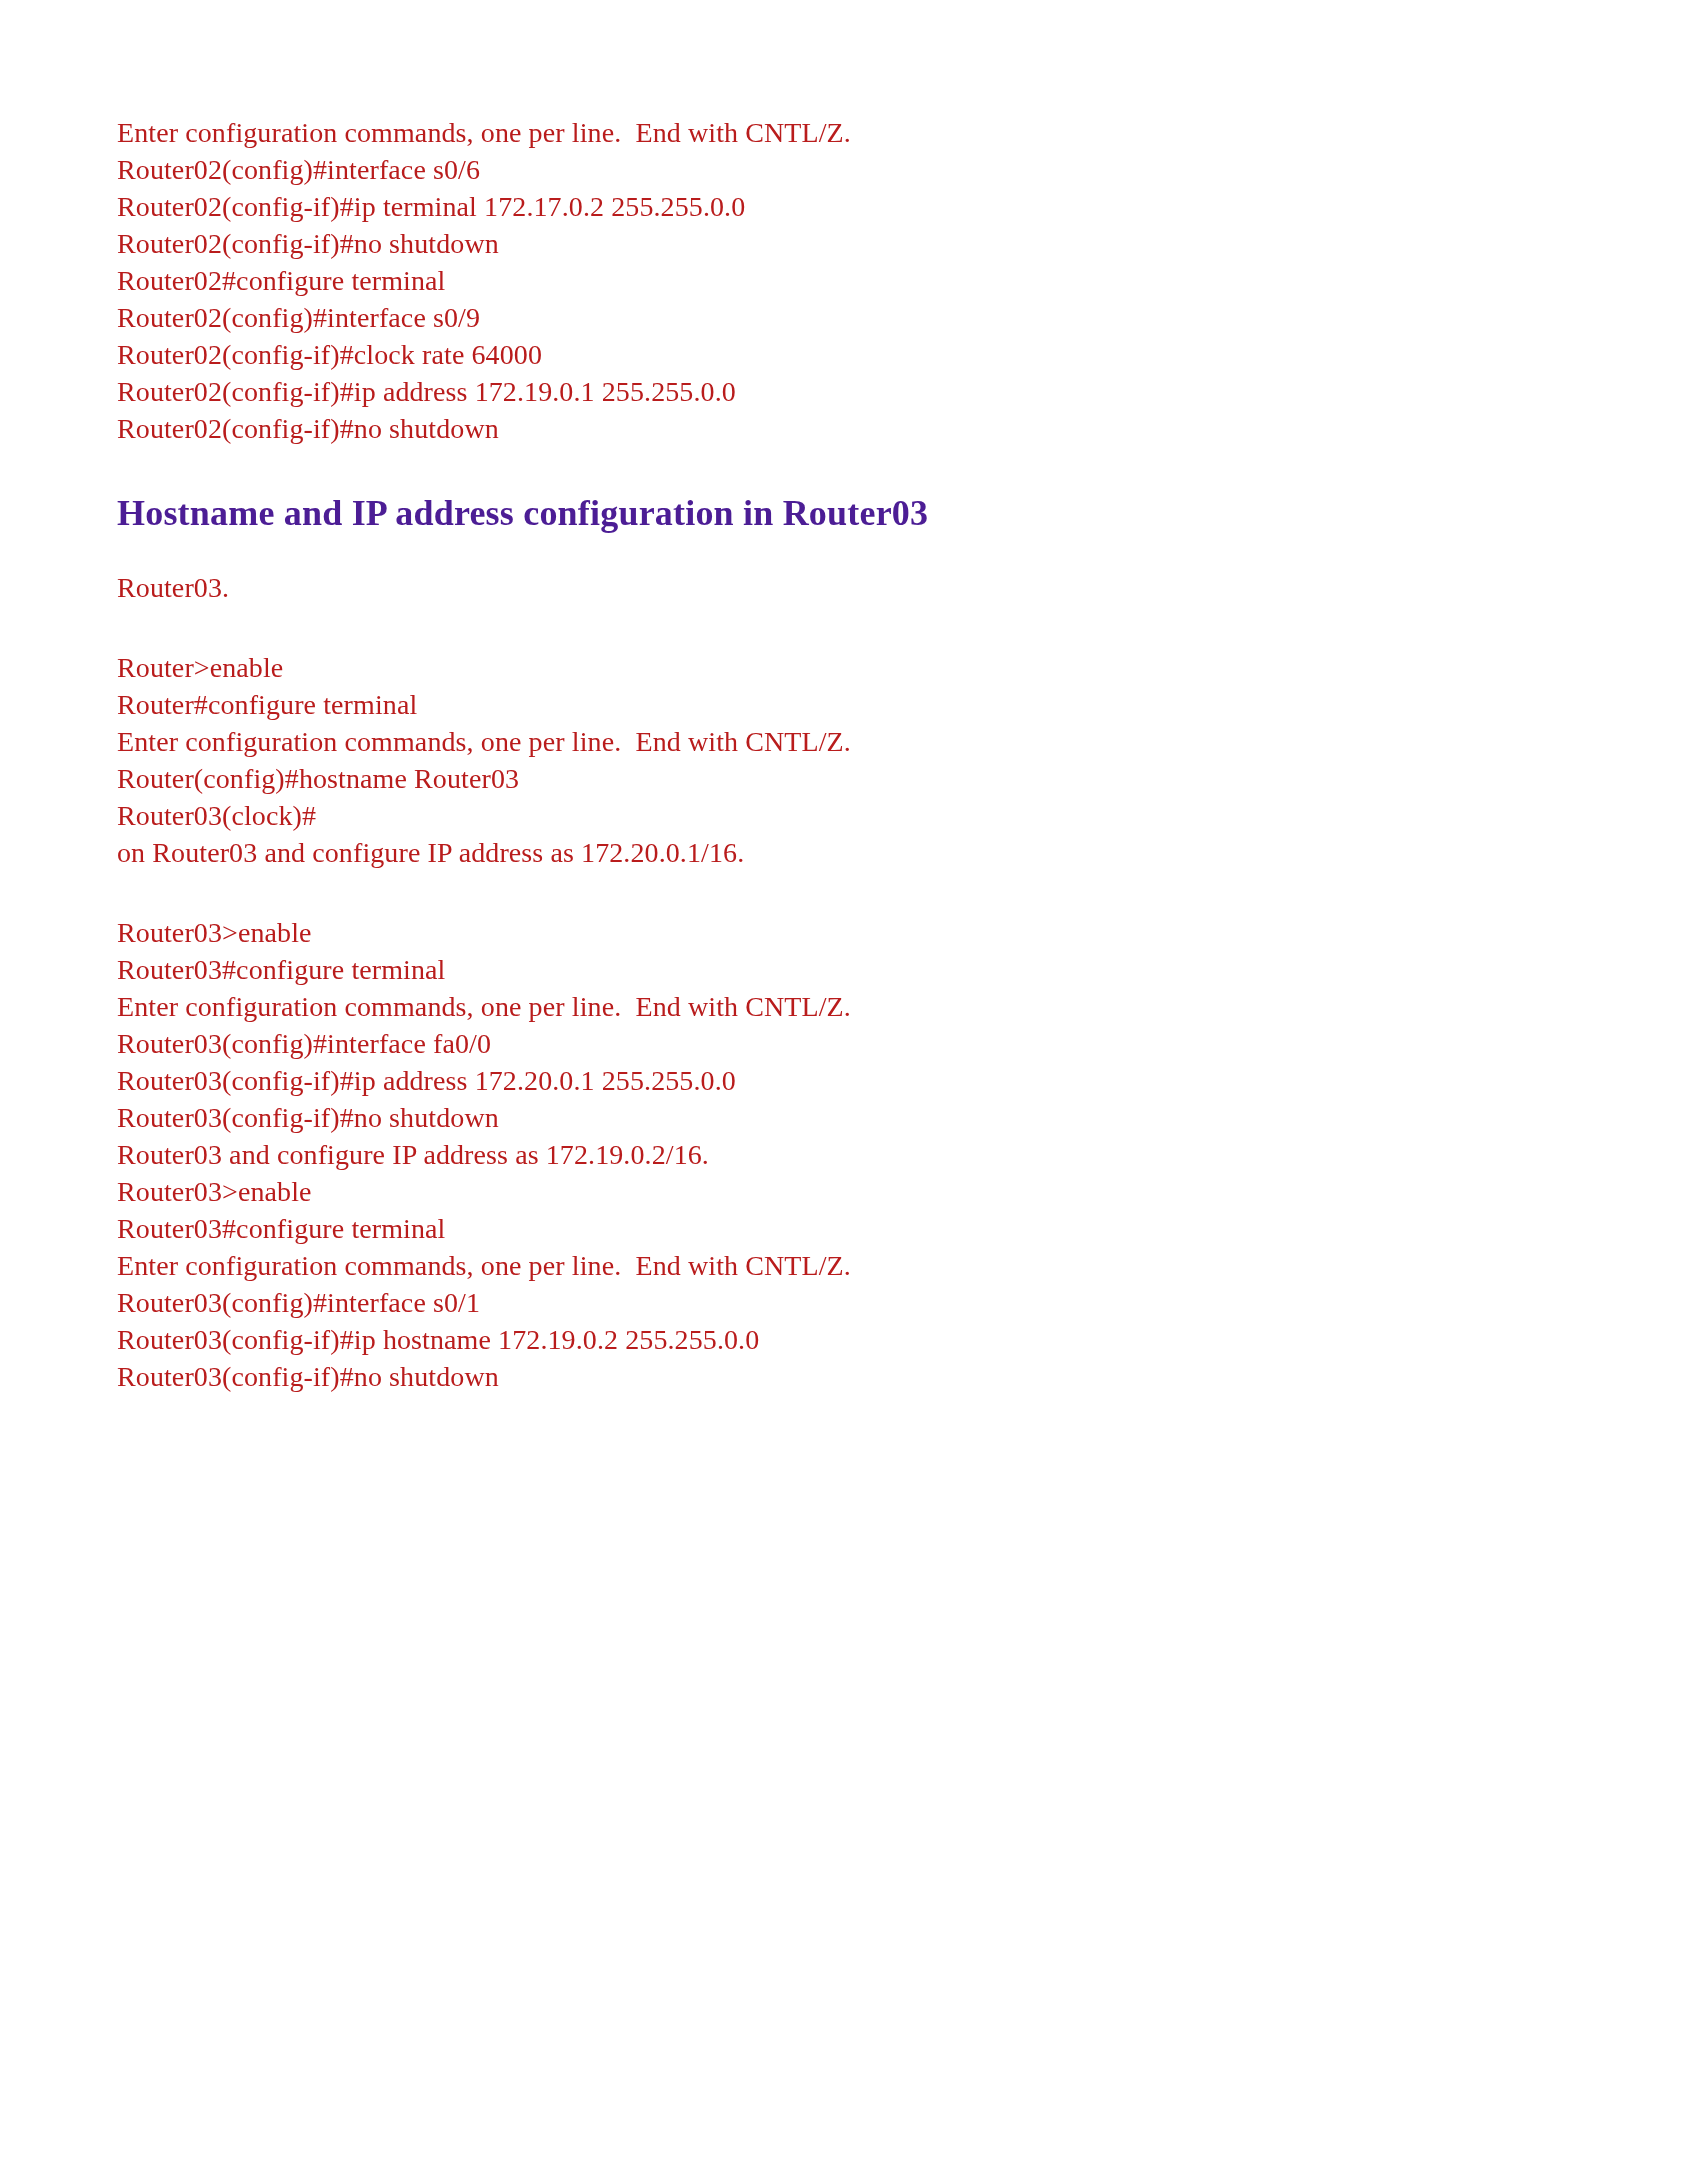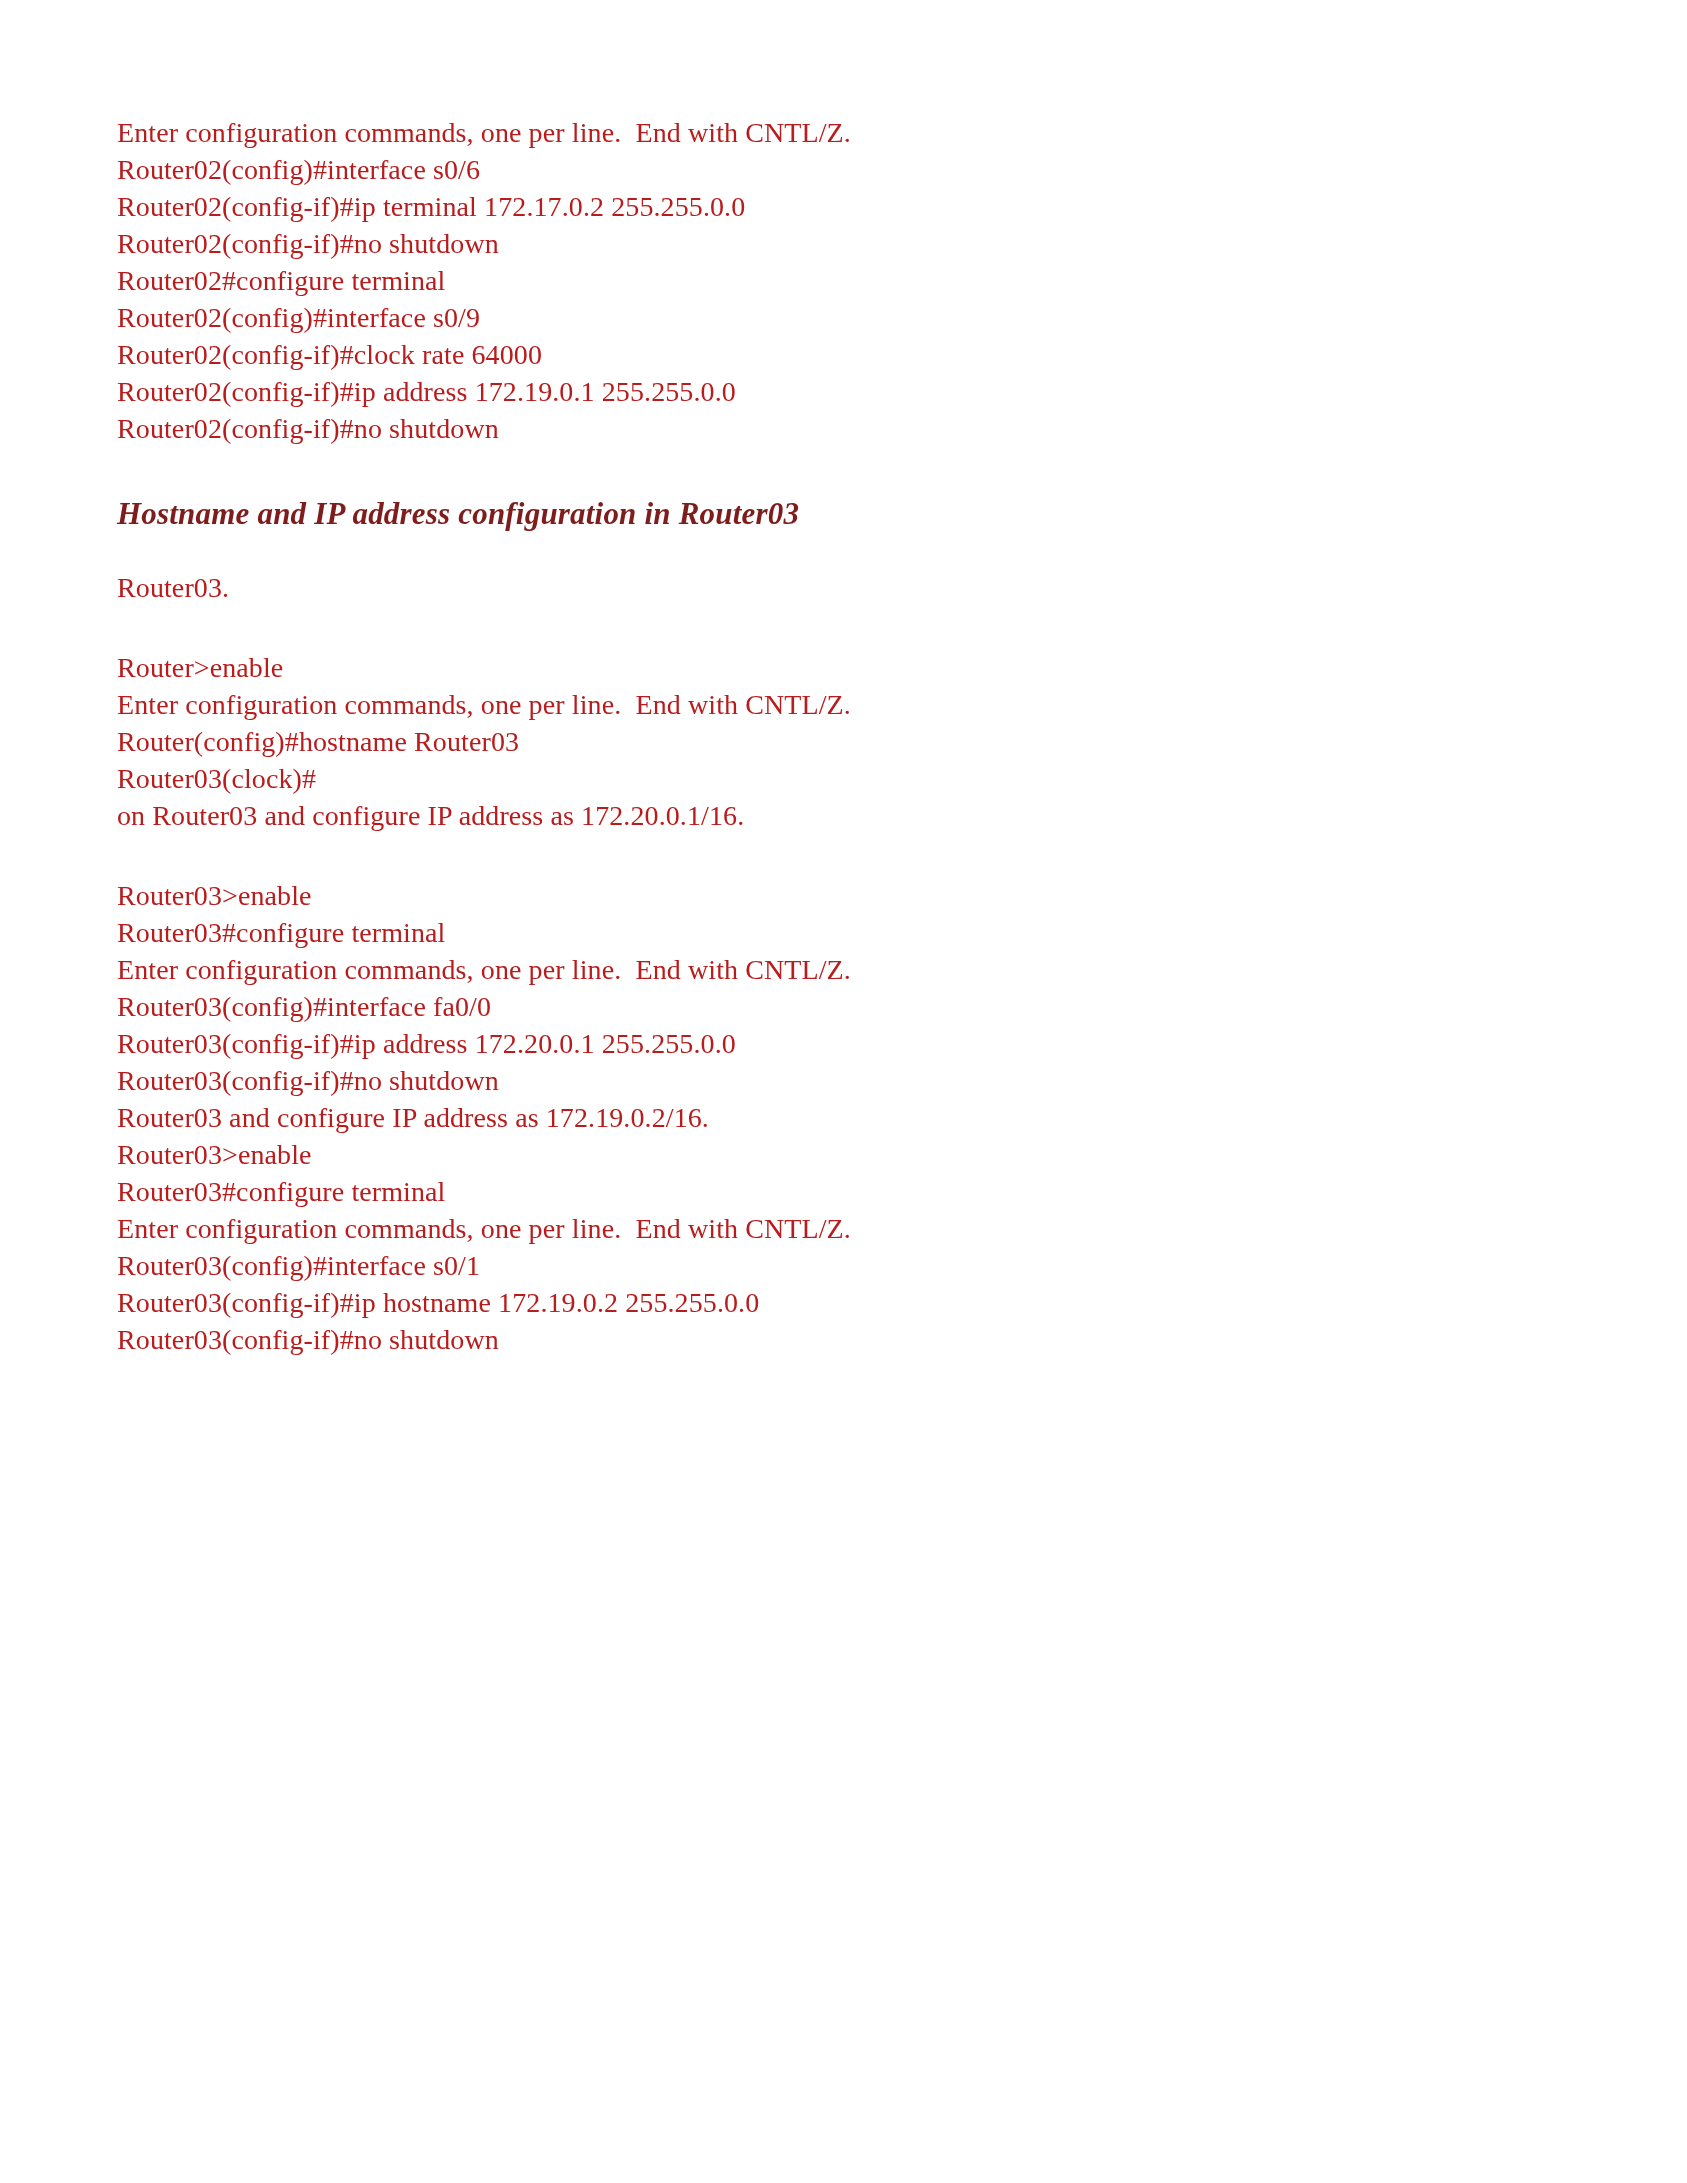--- a/index.html
+++ b/index.html
@@ -30,27 +30,26 @@
     width: 1170px;
   }
   .line {
     font-size: 28px;
     line-height: 37px;
     color: #b91c1c;
     white-space: pre;
     letter-spacing: 0.1px;
   }
   .heading {
-    font-size: 31px;
+    font-size: 36px;
     line-height: 37px;
     font-weight: bold;
-    color: #7f1d1d;
+    color: #4c1d95;
     white-space: pre;
     letter-spacing: 0.2px;
-    font-style: italic;
   }
   .gap-sm { height: 37px; }
   .gap-md { height: 43px; }
   .gap-lg { height: 48px; }
 </style>
 </head>
 <body>
 
 <div class="page">
   <div class="doc-body">
@@ -74,20 +73,21 @@
     <div class="gap-sm"></div>
 
     <div>
       <div class="line">Router03.</div>
     </div>
 
     <div class="gap-md"></div>
 
     <div>
       <div class="line">Router&gt;enable</div>
+      <div class="line">Router#configure terminal</div>
       <div class="line">Enter configuration commands, one per line.  End with CNTL/Z.</div>
       <div class="line">Router(config)#hostname Router03</div>
       <div class="line">Router03(clock)#</div>
       <div class="line">on Router03 and configure IP address as 172.20.0.1/16.</div>
     </div>
 
     <div class="gap-md"></div>
 
     <div>
       <div class="line">Router03&gt;enable</div>

